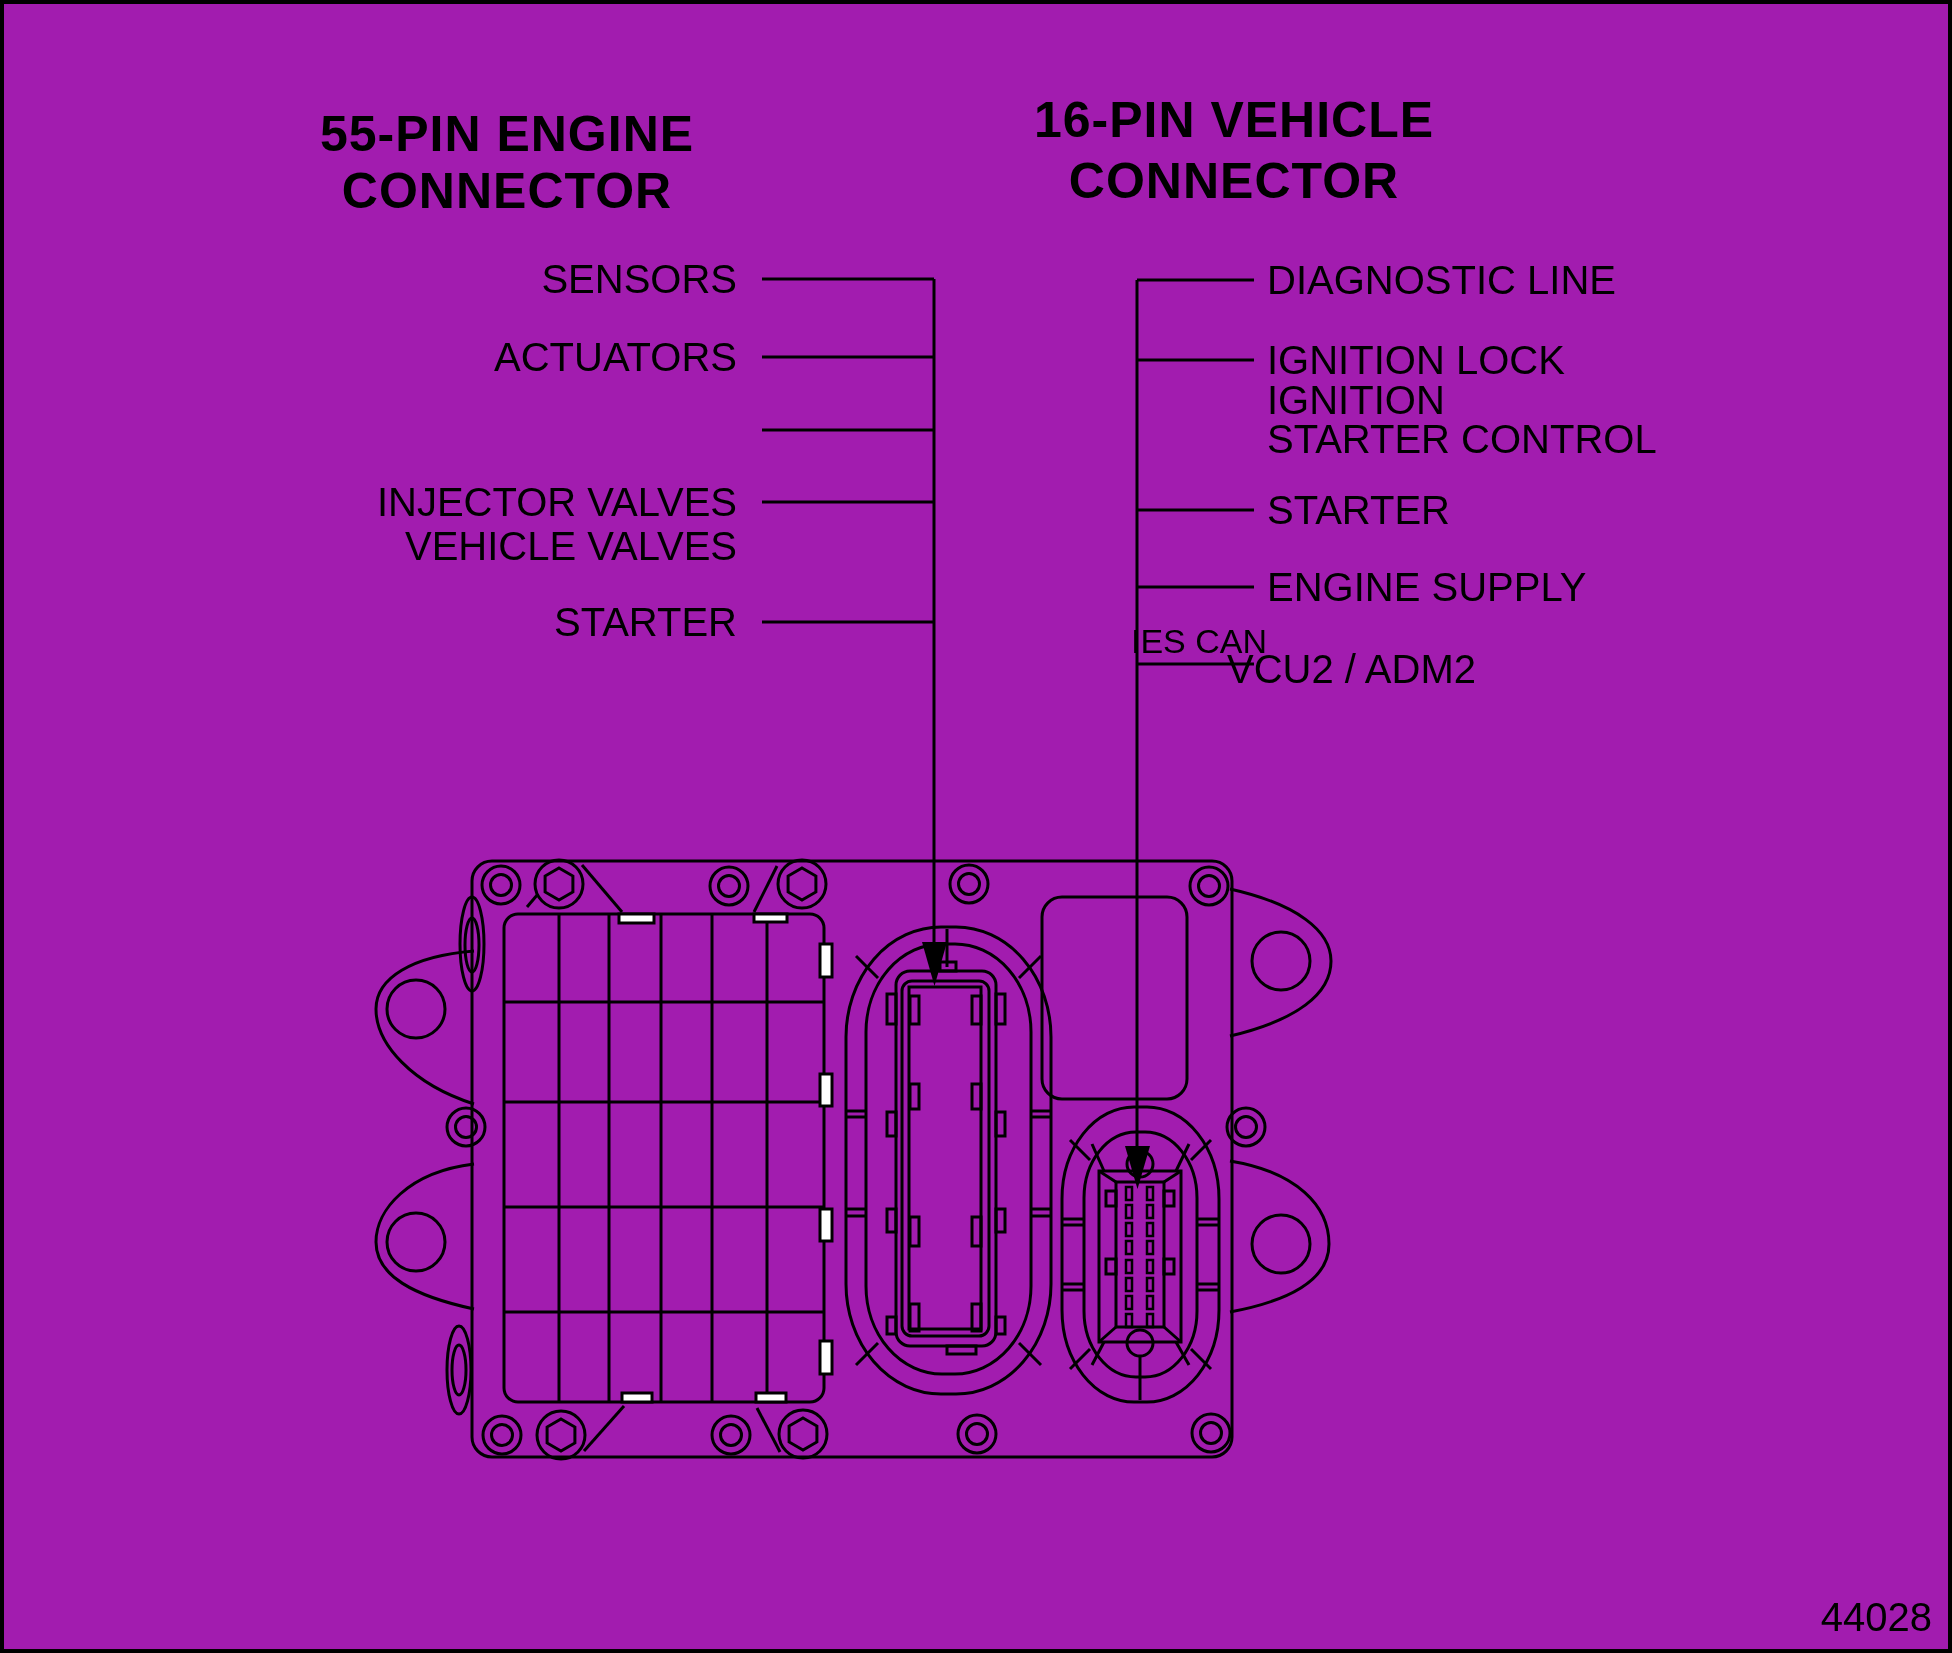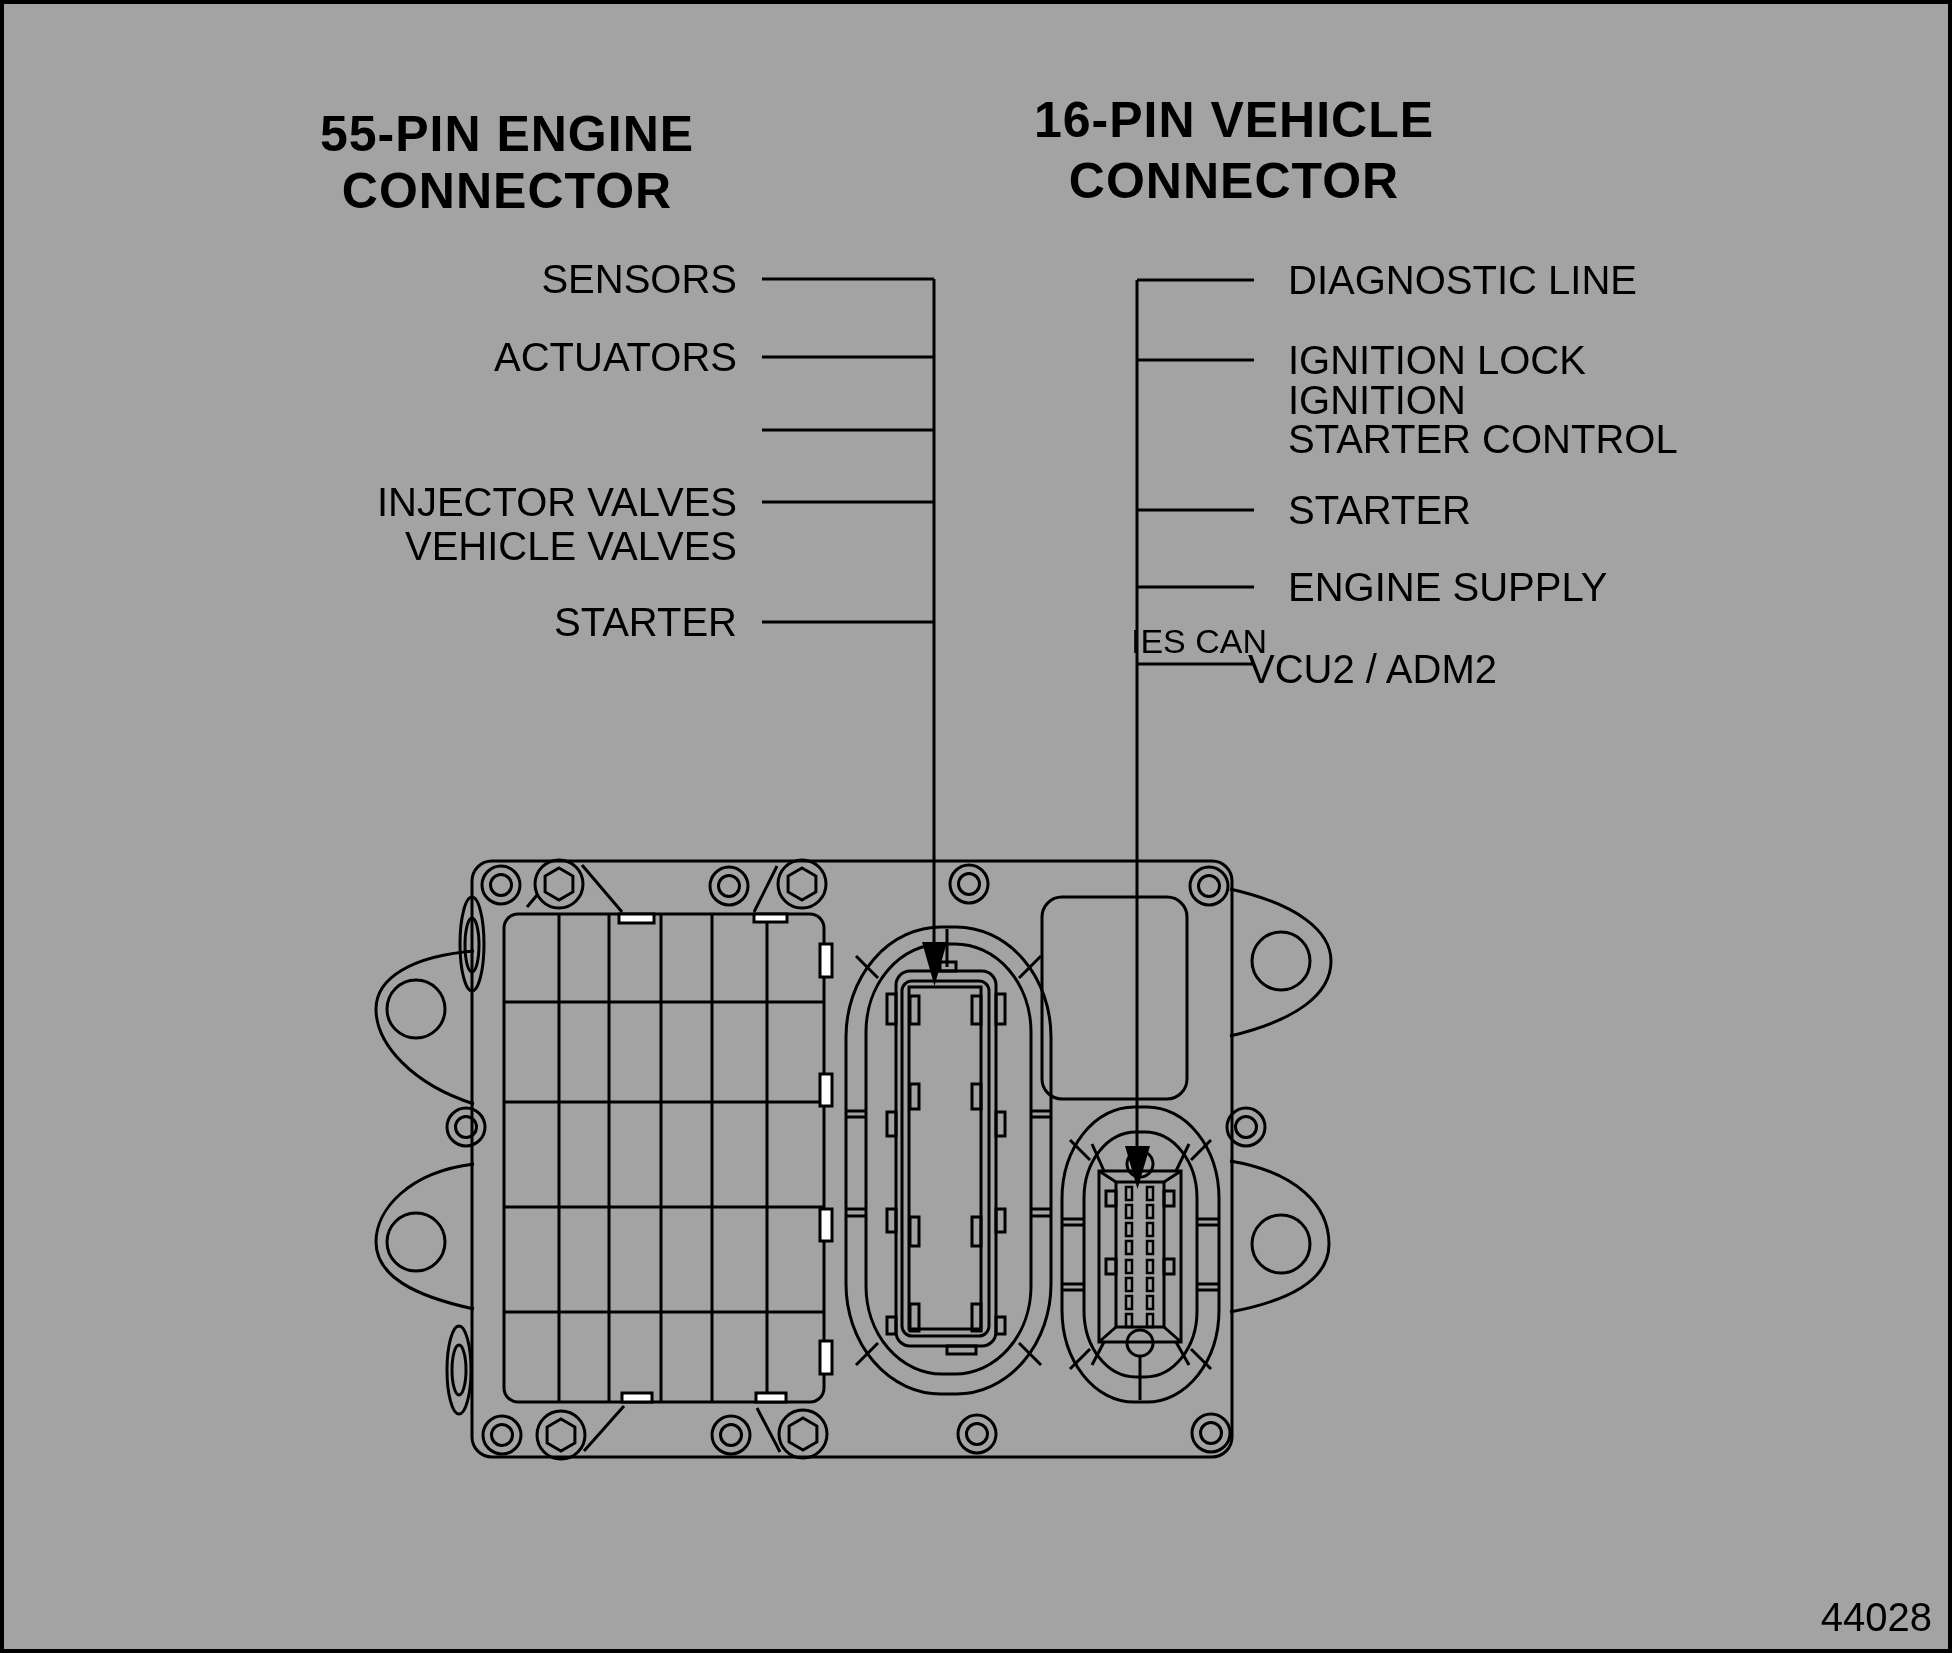--- a/index.html
+++ b/index.html
@@ -1,34 +1,34 @@
 <!DOCTYPE html>
 <html><head>
 <meta charset="utf-8">
 <style>
   html,body{margin:0;padding:0;background:#fff;}
   #page{
     position:relative;
     width:1952px;height:1653px;
-    background:#a3a3a3;
+    background:#a21caf;
     border:4px solid #000;
     box-sizing:border-box;
     font-family:"Liberation Sans", sans-serif;
     color:#000;
     overflow:hidden;
   }
   #drawing{position:absolute;left:0;top:0;width:1952px;height:1653px;}
   .lbl{
     position:absolute;
     font-size:40px;
     line-height:40px;
     white-space:nowrap;
     transform:translateY(-50%);
   }
-  .lbl.right-col{text-align:right;margin-left:21px;}
+  .lbl.right-col{text-align:right;}
   .lbl.left-col{text-align:left;transform:translate(-100%,-50%);}
   .title{
     position:absolute;
     font-size:50px;
     font-weight:bold;
     line-height:50px;
     white-space:nowrap;
     transform:translate(-50%,-50%);
     letter-spacing:1px;
   }

